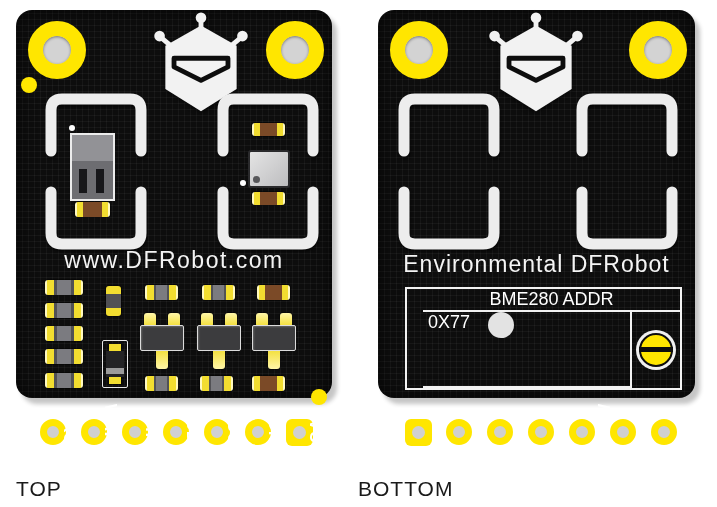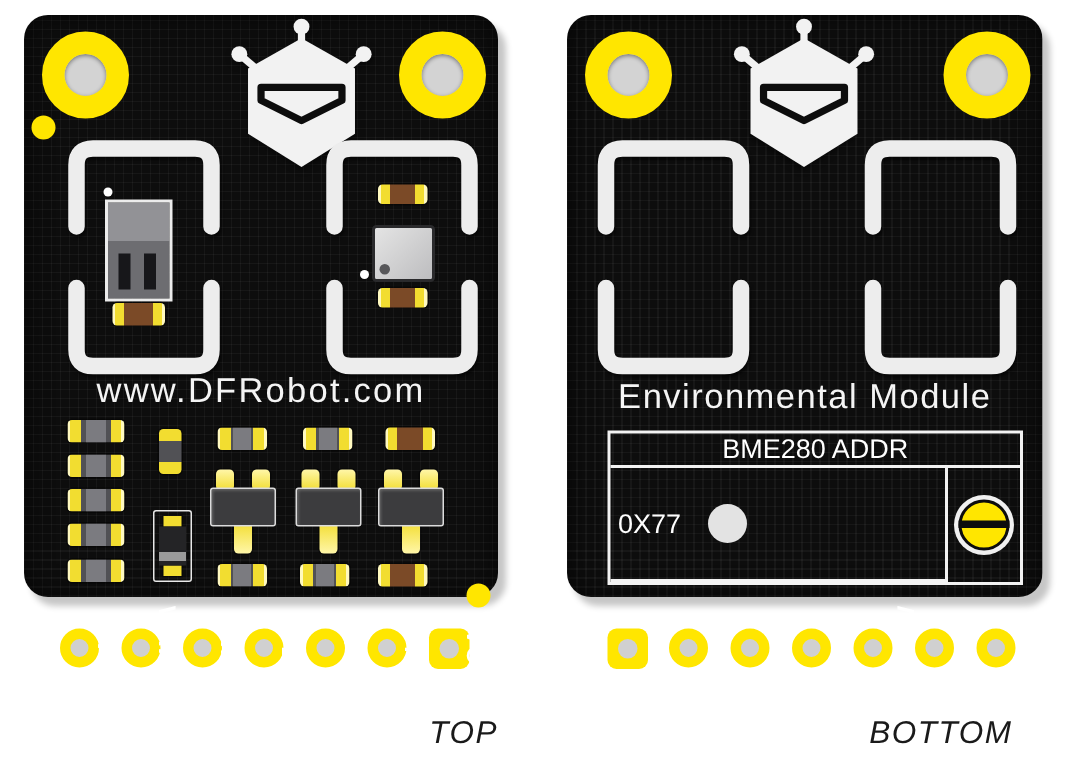--- a/index.html
+++ b/index.html
@@ -71,37 +71,37 @@
   .pin.square::after{content:'';position:absolute;inset:7px;border-radius:50%;background:#d0d0d0;}
 
   .pin-label{position:absolute;width:72px;height:16px;line-height:16px;color:#fff;
     font-size:16px;font-weight:700;letter-spacing:1px;top:374px;text-align:right;white-space:nowrap;}
   .pin-label.cw{transform-origin:0 0;transform:rotate(90deg);}
   .pin-label.ccwm{transform-origin:0 0;transform:scaleX(-1) rotate(90deg);}
 
   
   .addr-table{position:absolute;left:27px;top:277px;width:277px;height:103px;box-sizing:border-box;
     border:2px solid #f2f2f2;display:flex;}
-  .addr-half{flex:1;display:flex;flex-direction:column;min-width:0;}
+  .addr-half{flex:1;display:flex;flex-direction:column;min-width:0;padding-left:16px;}
   .addr-half.right{border-left:2px solid #f2f2f2;}
   .addr-header{height:21px;border-bottom:2px solid #f2f2f2;color:#fff;font-size:18px;
     text-align:center;line-height:21px;white-space:nowrap;}
   .addr-body{flex:1;display:flex;}
   .addr-rows{flex:1;display:flex;flex-direction:column;min-width:0;}
-  .addr-row{flex:1;display:flex;align-items:center;padding-left:5px;gap:18px;color:#fff;font-size:18px;}
+  .addr-row{flex:1;display:flex;align-items:flex-start;padding-left:5px;gap:18px;color:#fff;font-size:18px;}
   .addr-row.first{border-bottom:2px solid #f2f2f2;}
   .jumper-cell{width:48px;border-left:2px solid #f2f2f2;display:flex;align-items:center;justify-content:center;}
   .pad-solid,.pad-split{width:26px;height:26px;border-radius:50%;background:#e3e3e3;position:relative;flex:0 0 auto;}
   .pad-split::after{content:'';position:absolute;left:-1px;right:-1px;top:50%;margin-top:-2px;height:4px;background:#0d0d0d;}
   .jumper{width:30px;height:30px;border-radius:50%;background:var(--pad_yellow,#ffe600);position:relative;
     border:2px solid #0d0d0d;box-shadow:0 0 0 3px #f0f0f0;}
   .jumper::after{content:'';position:absolute;left:-2px;right:-2px;top:50%;margin-top:-3px;height:5px;background:#0d0d0d;}
 
   .caption{position:absolute;top:477px;font-size:21px;color:var(--caption_black,#1a1a1a);
-    text-align:right;letter-spacing:1px;font-style:italic;}
+    text-align:left;letter-spacing:1px;}
   #cap-top{left:16px;width:316px;}
   #cap-bottom{left:358px;width:317px;}
 </style>
 </head>
 <body>
 
 <div class="board" id="board-top">
   <div class="hole" style="left:12px;top:11px;"></div>
   <div class="hole" style="left:250px;top:11px;"></div>
   <div class="fid" style="left:5px;top:67px;"></div>
@@ -227,21 +227,21 @@
       <path d="M6,99 L6,140 Q6,151 17,151 L85,151 Q96,151 96,140 L96,99"></path>
     </g>
   </svg>
   <svg class="bracket" style="left:198px;top:83px;" viewBox="0 0 102 157">
     <g fill="none" stroke="#ededed" stroke-width="11" stroke-linecap="round">
       <path d="M6,58 L6,17 Q6,6 17,6 L85,6 Q96,6 96,17 L96,58"></path>
       <path d="M6,99 L6,140 Q6,151 17,151 L85,151 Q96,151 96,140 L96,99"></path>
     </g>
   </svg>
 
-  <div class="title">Environmental Module</div>
+  <div class="title">Environmental DFRobot</div>
 
   <div class="addr-table">
     <div class="addr-half">
       <div class="addr-header">BME280 ADDR</div>
       <div class="addr-body">
         <div class="addr-rows">
           <div class="addr-row first">
             <span>0X77</span>
             <span class="pad-solid"></span>
           </div>

